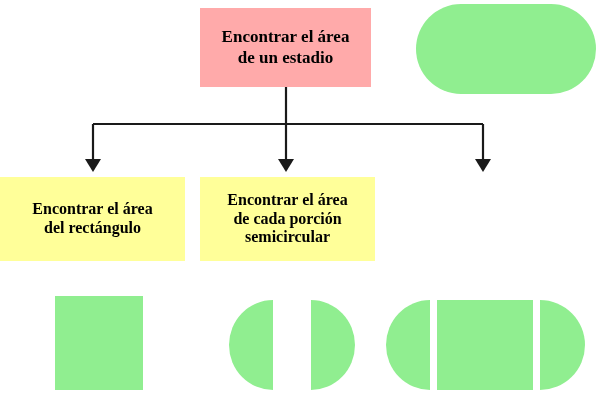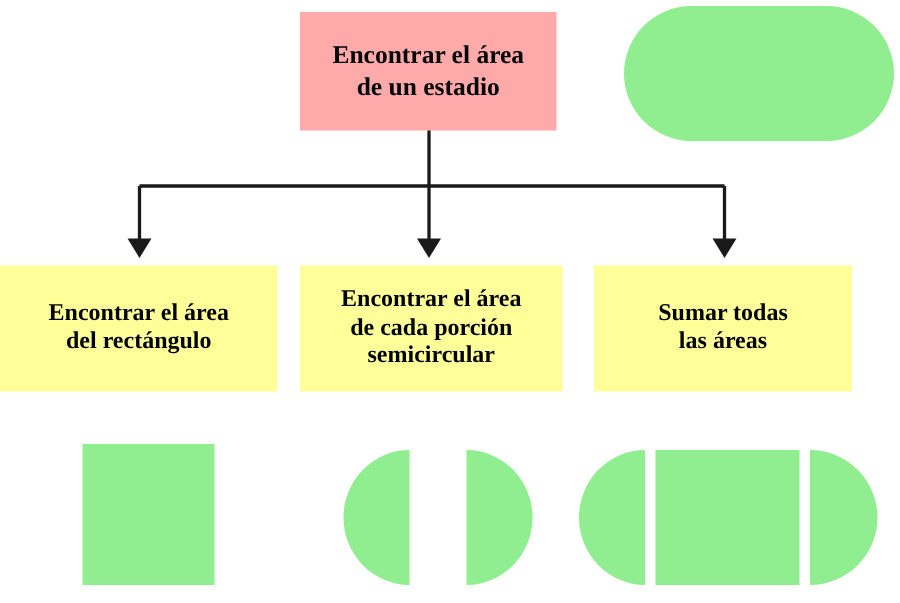--- a/index.html
+++ b/index.html
@@ -90,22 +90,20 @@
     <polygon points="475,159 491,159 483,172" fill="#1a1a1a"></polygon>
   </svg>
 
   <div class="box box-yellow" style="left:0px; top:177px; width:185px; height:84px; font-size:16px;">Encontrar el área
 del rectángulo</div>
 
   <div class="box box-yellow" style="left:200px; top:177px; width:175px; height:84px; font-size:16px;">Encontrar el área
 de cada porción
 semicircular</div>
 
-  <div class="box box-yellow" style="left:396px; top:177px; width:172px; height:84px; font-size:16px;">Sumar todas
-las áreas</div>
 
   <div class="shape rect" style="left:55px; top:296px; width:88px; height:94px;"></div>
 
   <div class="shape semi-left" style="left:229px; top:300px; width:44px; height:90px;"></div>
   <div class="shape semi-right" style="left:311px; top:300px; width:44px; height:90px;"></div>
 
   <div class="shape semi-left" style="left:386px; top:300px; width:44px; height:90px;"></div>
   <div class="shape rect" style="left:437px; top:300px; width:96px; height:90px;"></div>
   <div class="shape semi-right" style="left:540px; top:300px; width:45px; height:90px;"></div>
 

